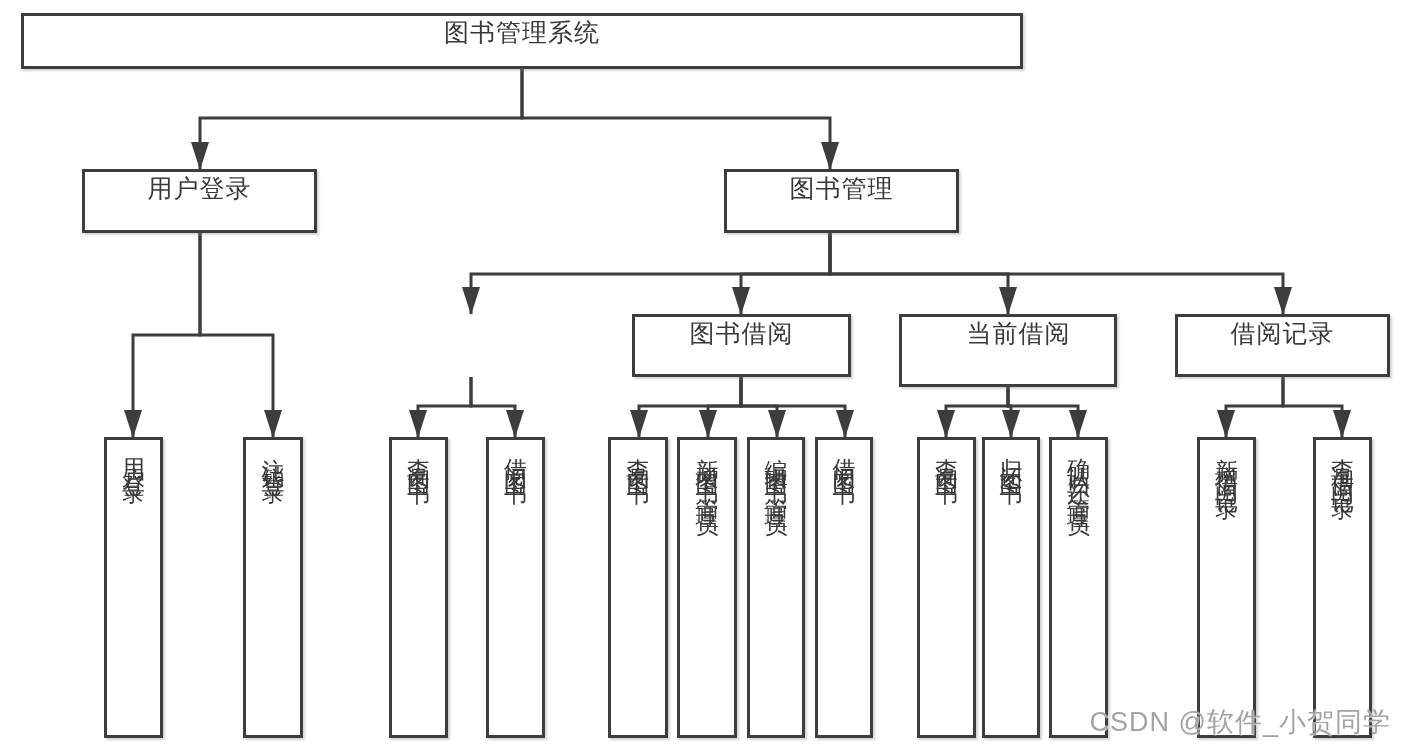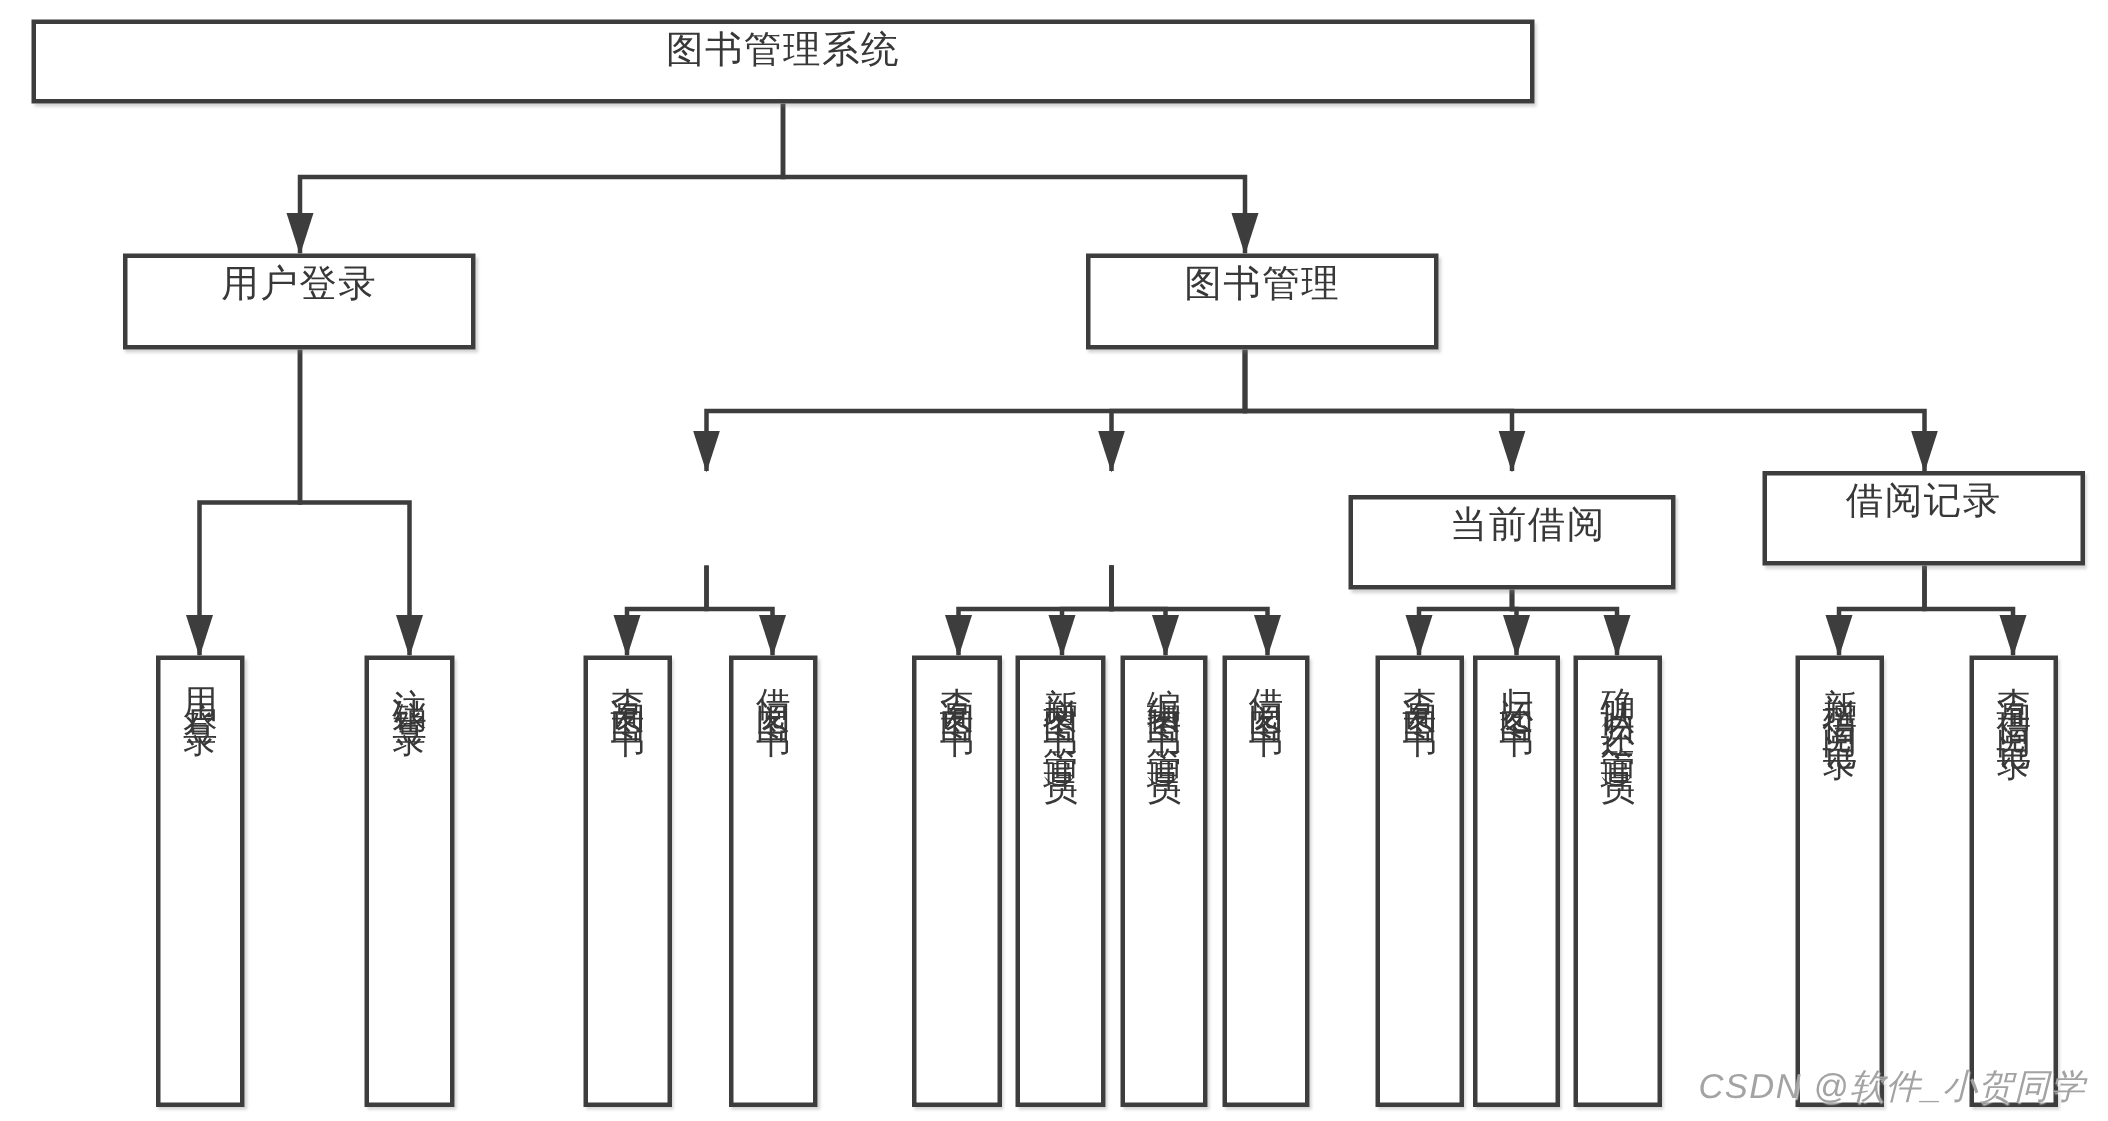--- a/index.html
+++ b/index.html
@@ -42,27 +42,26 @@
     writing-mode: vertical-rl;
     text-orientation: upright;
     font-size: 23px;
     letter-spacing: 8px;
     line-height: 1;
   }
   .watermark {
     position: absolute;
     right: 14px;
     bottom: 7px;
-    font-size: 23px;
+    font-size: 27px;
     color: #a3a3a3;
     letter-spacing: 1px;
     z-index: 5;
     text-shadow: 1px 1px 1px rgba(255,255,255,0.7);
     white-space: nowrap;
-    font-style: italic;
   }
 </style>
 </head>
 <body>
 
 <div id="stage">
 
   <svg id="wires" viewBox="0 0 1405 747" xmlns="http://www.w3.org/2000/svg">
     <defs>
       <marker id="arrow" markerUnits="userSpaceOnUse" markerWidth="28" markerHeight="20" viewBox="0 0 28 20" refX="27" refY="10" orient="auto">
@@ -103,21 +102,24 @@
     <span>图书管理系统</span>
   </div>
 
   <div class="node hnode" style="left:82px; top:169px; width:235px; height:64px;">
     <span>用户登录</span>
   </div>
   <div class="node hnode" style="left:724px; top:169px; width:235px; height:64px;">
     <span>图书管理</span>
   </div>
 
-  <div class="node hnode" style="left:899px; top:330px; width:218px; height:63px;padding-left:21px;">
+  <div class="node hnode" style="left:632px; top:314px; width:219px; height:63px;">
+    <span>图书借阅</span>
+  </div>
+  <div class="node hnode" style="left:899px; top:314px; width:218px; height:73px;padding-left:21px;">
     <span>当前借阅</span>
   </div>
   <div class="node hnode" style="left:1175px; top:314px; width:215px; height:63px;">
     <span>借阅记录</span>
   </div>
 
   <div class="node vnode" style="left:104px; top:437px; width:59px; height:301px;">
     <span class="vtext">用户登录</span>
   </div>
   <div class="node vnode" style="left:243px; top:437px; width:60px; height:301px;">

